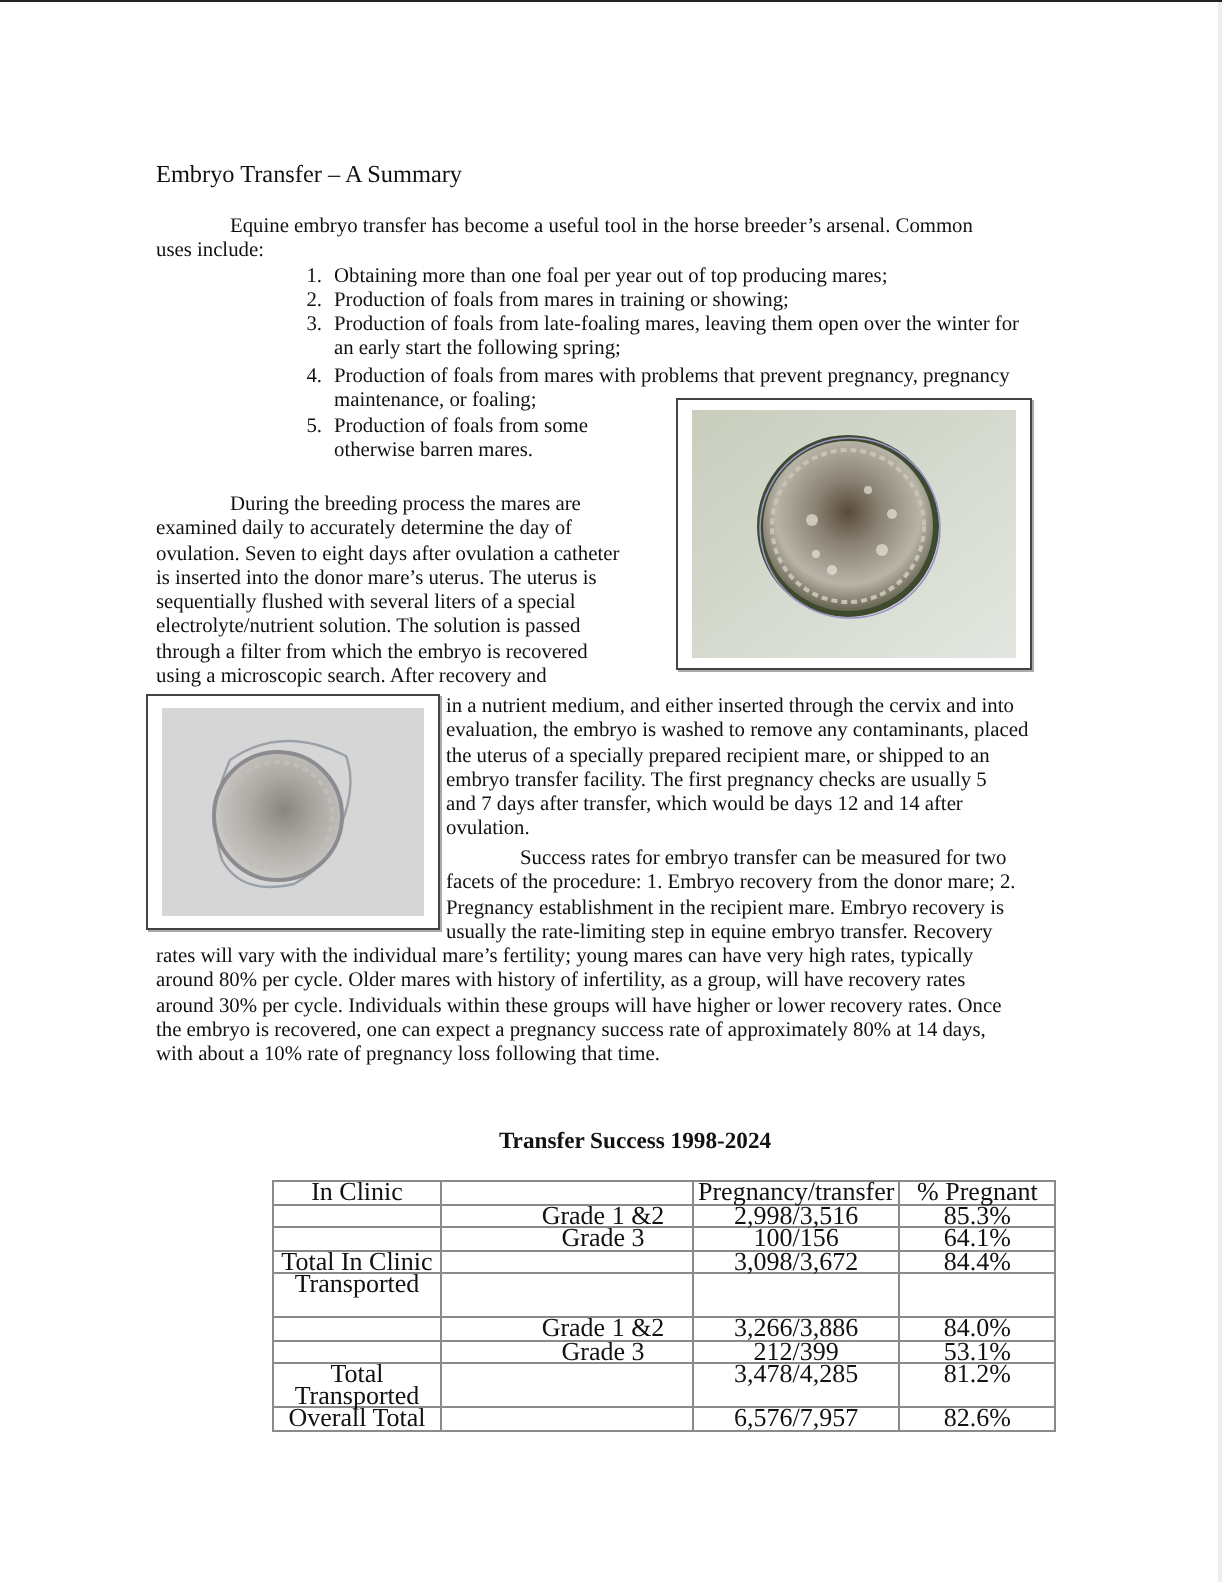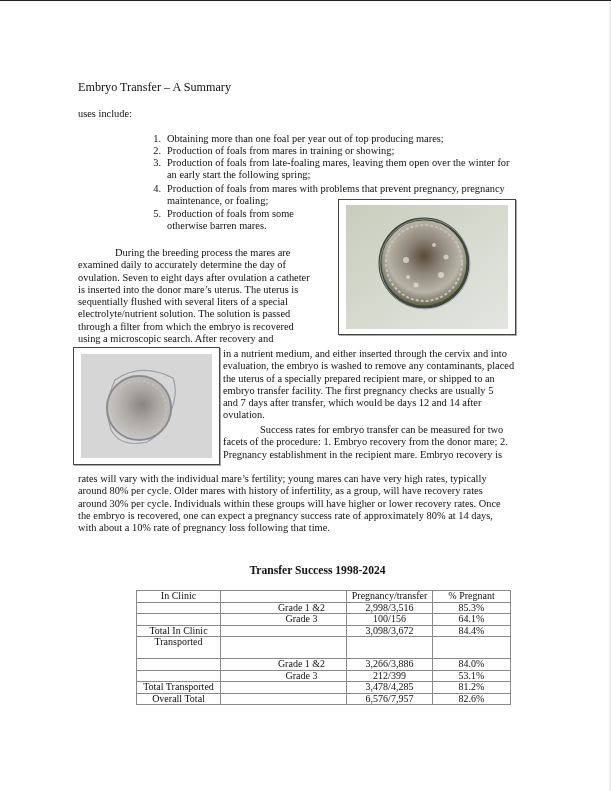--- a/index.html
+++ b/index.html
@@ -17,40 +17,41 @@
   .list-item .num { position: absolute; left: 0; width: 14px; text-align: right; }
   .list-item .txt { position: absolute; left: 20px; white-space: nowrap; }
   .img-box {
     position: absolute; border: 1px solid #444; background: #fff;
     box-shadow: 1px 1px 0 #aaa;
   }
   .img-inner { position: absolute; overflow: hidden; }
   .table-title { left: 12px; width: 611px; top: 564px; text-align: center; font-weight: bold; font-size: 11.6px; }
   table.tbl {
     position: absolute; left: 136px; top: 590px; border-collapse: collapse;
-    font-size: 10px; line-height: 10.5px;
+    font-size: 13px; line-height: 10.5px;
   }
   table.tbl td {
     border: 1px solid #8a8a8a; text-align: center; padding: 0 2px; height: 10px; vertical-align: top;
   }
   table.tbl td.c0 { width: 79px; }
   table.tbl td.c1 { width: 85px; padding-left: 38px; }
   table.tbl td.c2 { width: 81px; margin-left: 22px; }
   table.tbl td.c3 { width: 73px; }
   table.tbl tr.tall td { height: 21px; }
 </style>
 </head>
 <body>
 
 <div class="top-rule"></div>
 <div class="right-edge"></div>
 
 <div class="abs title">Embryo Transfer – A Summary</div>
 
 <div class="para" style="left:78px; top:108px;">
+  <span class="l" style="padding-left:37px;">Equine embryo transfer has become a useful tool in the horse breeder’s arsenal.  Common</span>
   <span class="l">uses include:</span>
 </div>
 
 <div>
   <div class="list-item" style="left:147px; top:133px;">
     <span class="num">1.</span>
     <span class="txt">Obtaining more than one foal per year out of top producing mares;</span>
   </div>
   <div class="list-item" style="left:147px; top:145px;">
     <span class="num">2.</span>
@@ -142,20 +143,21 @@
   <span class="l">the uterus of a specially prepared recipient mare, or shipped to an</span>
   <span class="l">embryo transfer facility.   The first pregnancy checks are usually 5</span>
   <span class="l">and 7 days after transfer, which would be days 12 and 14 after</span>
   <span class="l">ovulation.</span>
 </div>
 
 <div class="para" style="left:223px; top:424px;">
   <span class="l" style="padding-left:37px;">Success rates for embryo transfer can be measured for two</span>
   <span class="l">facets of the procedure: 1. Embryo recovery from the donor mare; 2.</span>
   <span class="l">Pregnancy establishment in the recipient mare.  Embryo recovery is</span>
+  <span class="l">usually the rate-limiting step in equine embryo transfer.  Recovery</span>
 </div>
 <div class="para" style="left:78px; top:473px;">
   <span class="l">rates will vary with the individual mare’s fertility; young mares can have very high rates, typically</span>
   <span class="l">around 80% per cycle.  Older mares with history of infertility, as a group, will have recovery rates</span>
   <span class="l">around 30% per cycle.  Individuals within these groups will have higher or lower recovery rates.  Once</span>
   <span class="l">the embryo is recovered, one can expect a pregnancy success rate of approximately 80% at 14 days,</span>
   <span class="l">with about a 10% rate of pregnancy loss following that time.</span>
 </div>
 
 <div class="abs table-title">Transfer Success 1998-2024</div>

